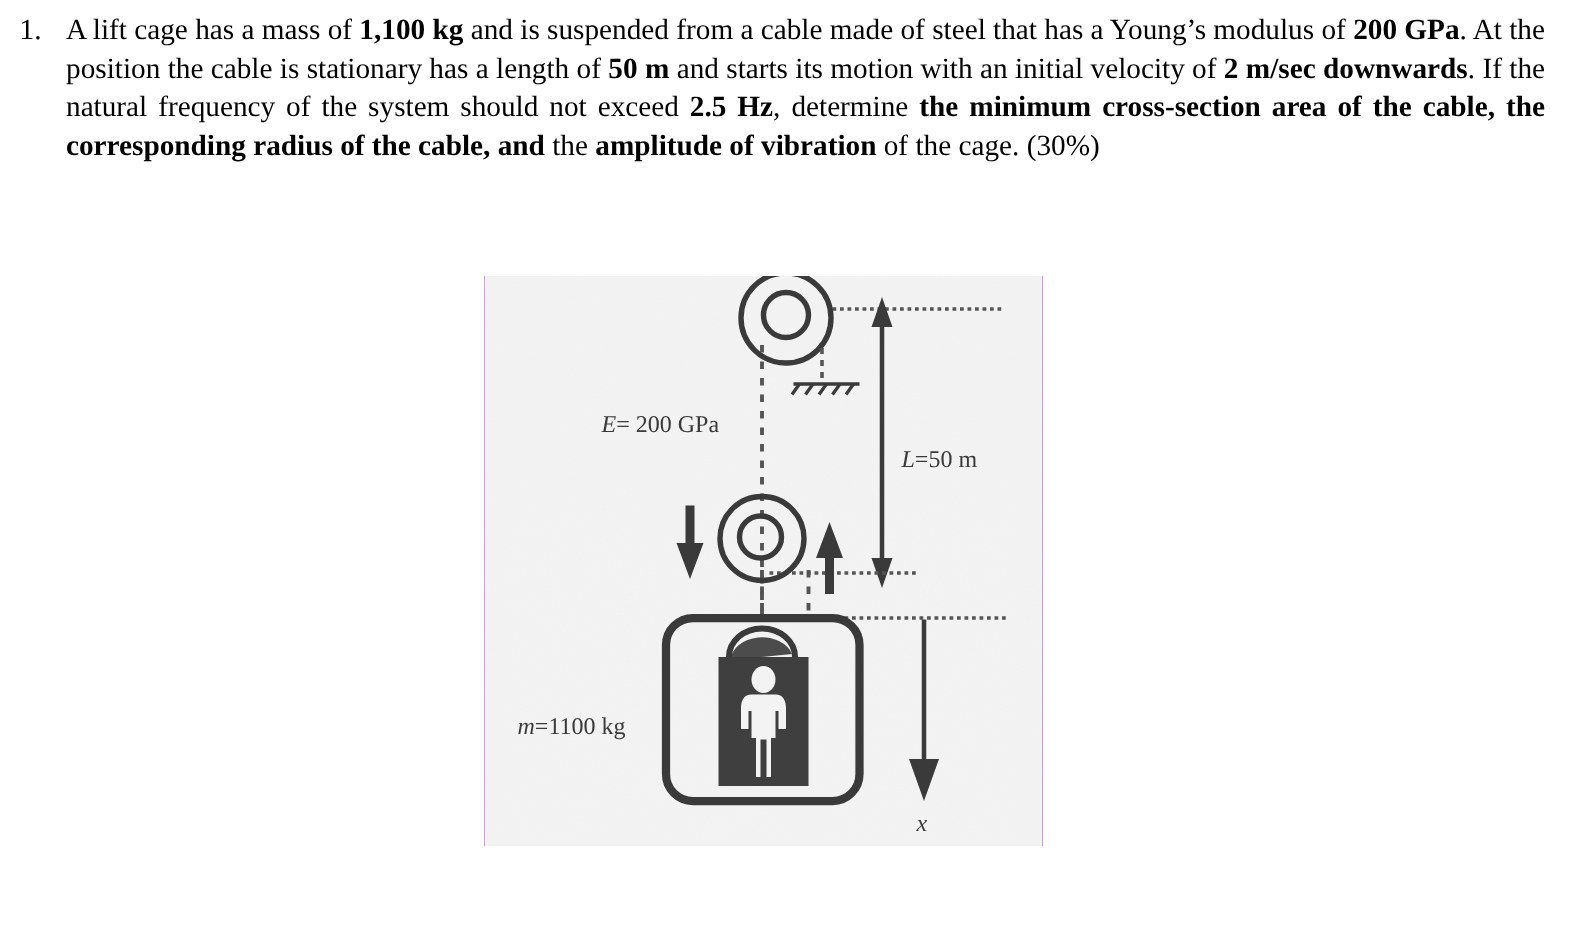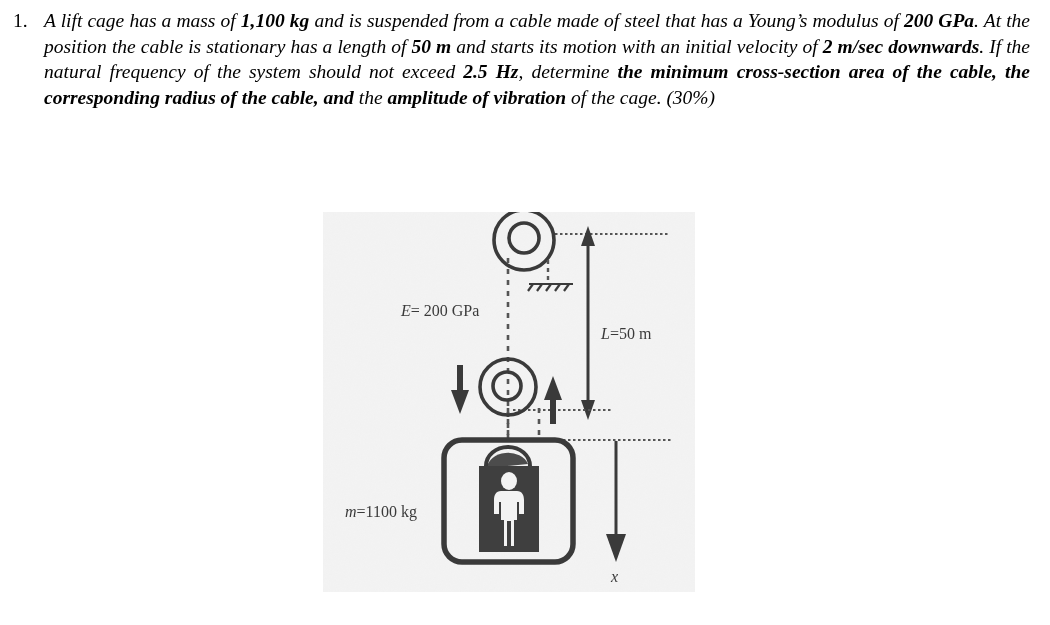--- a/index.html
+++ b/index.html
@@ -37,29 +37,28 @@
     line-height: 25.6px;
   }
   #question-text {
     flex: 1 1 auto;
     padding-right: 10px;
     font-size: 19.5px;
     line-height: 25.6px;
     text-align: justify;
     text-justify: inter-word;
     hyphens: none;
-    font-style: italic;
   }
   #question-text b { font-weight: bold; }
 
   
   #figure-panel {
     position: absolute;
     left: 323px;
-    top: 212px;
+    top: 184px;
     width: 372px;
     height: 380px;
     background: #a21caf;
     overflow: hidden;
   }
   #figure-svg {
     display: block;
     width: 372px;
     height: 380px;
   }

